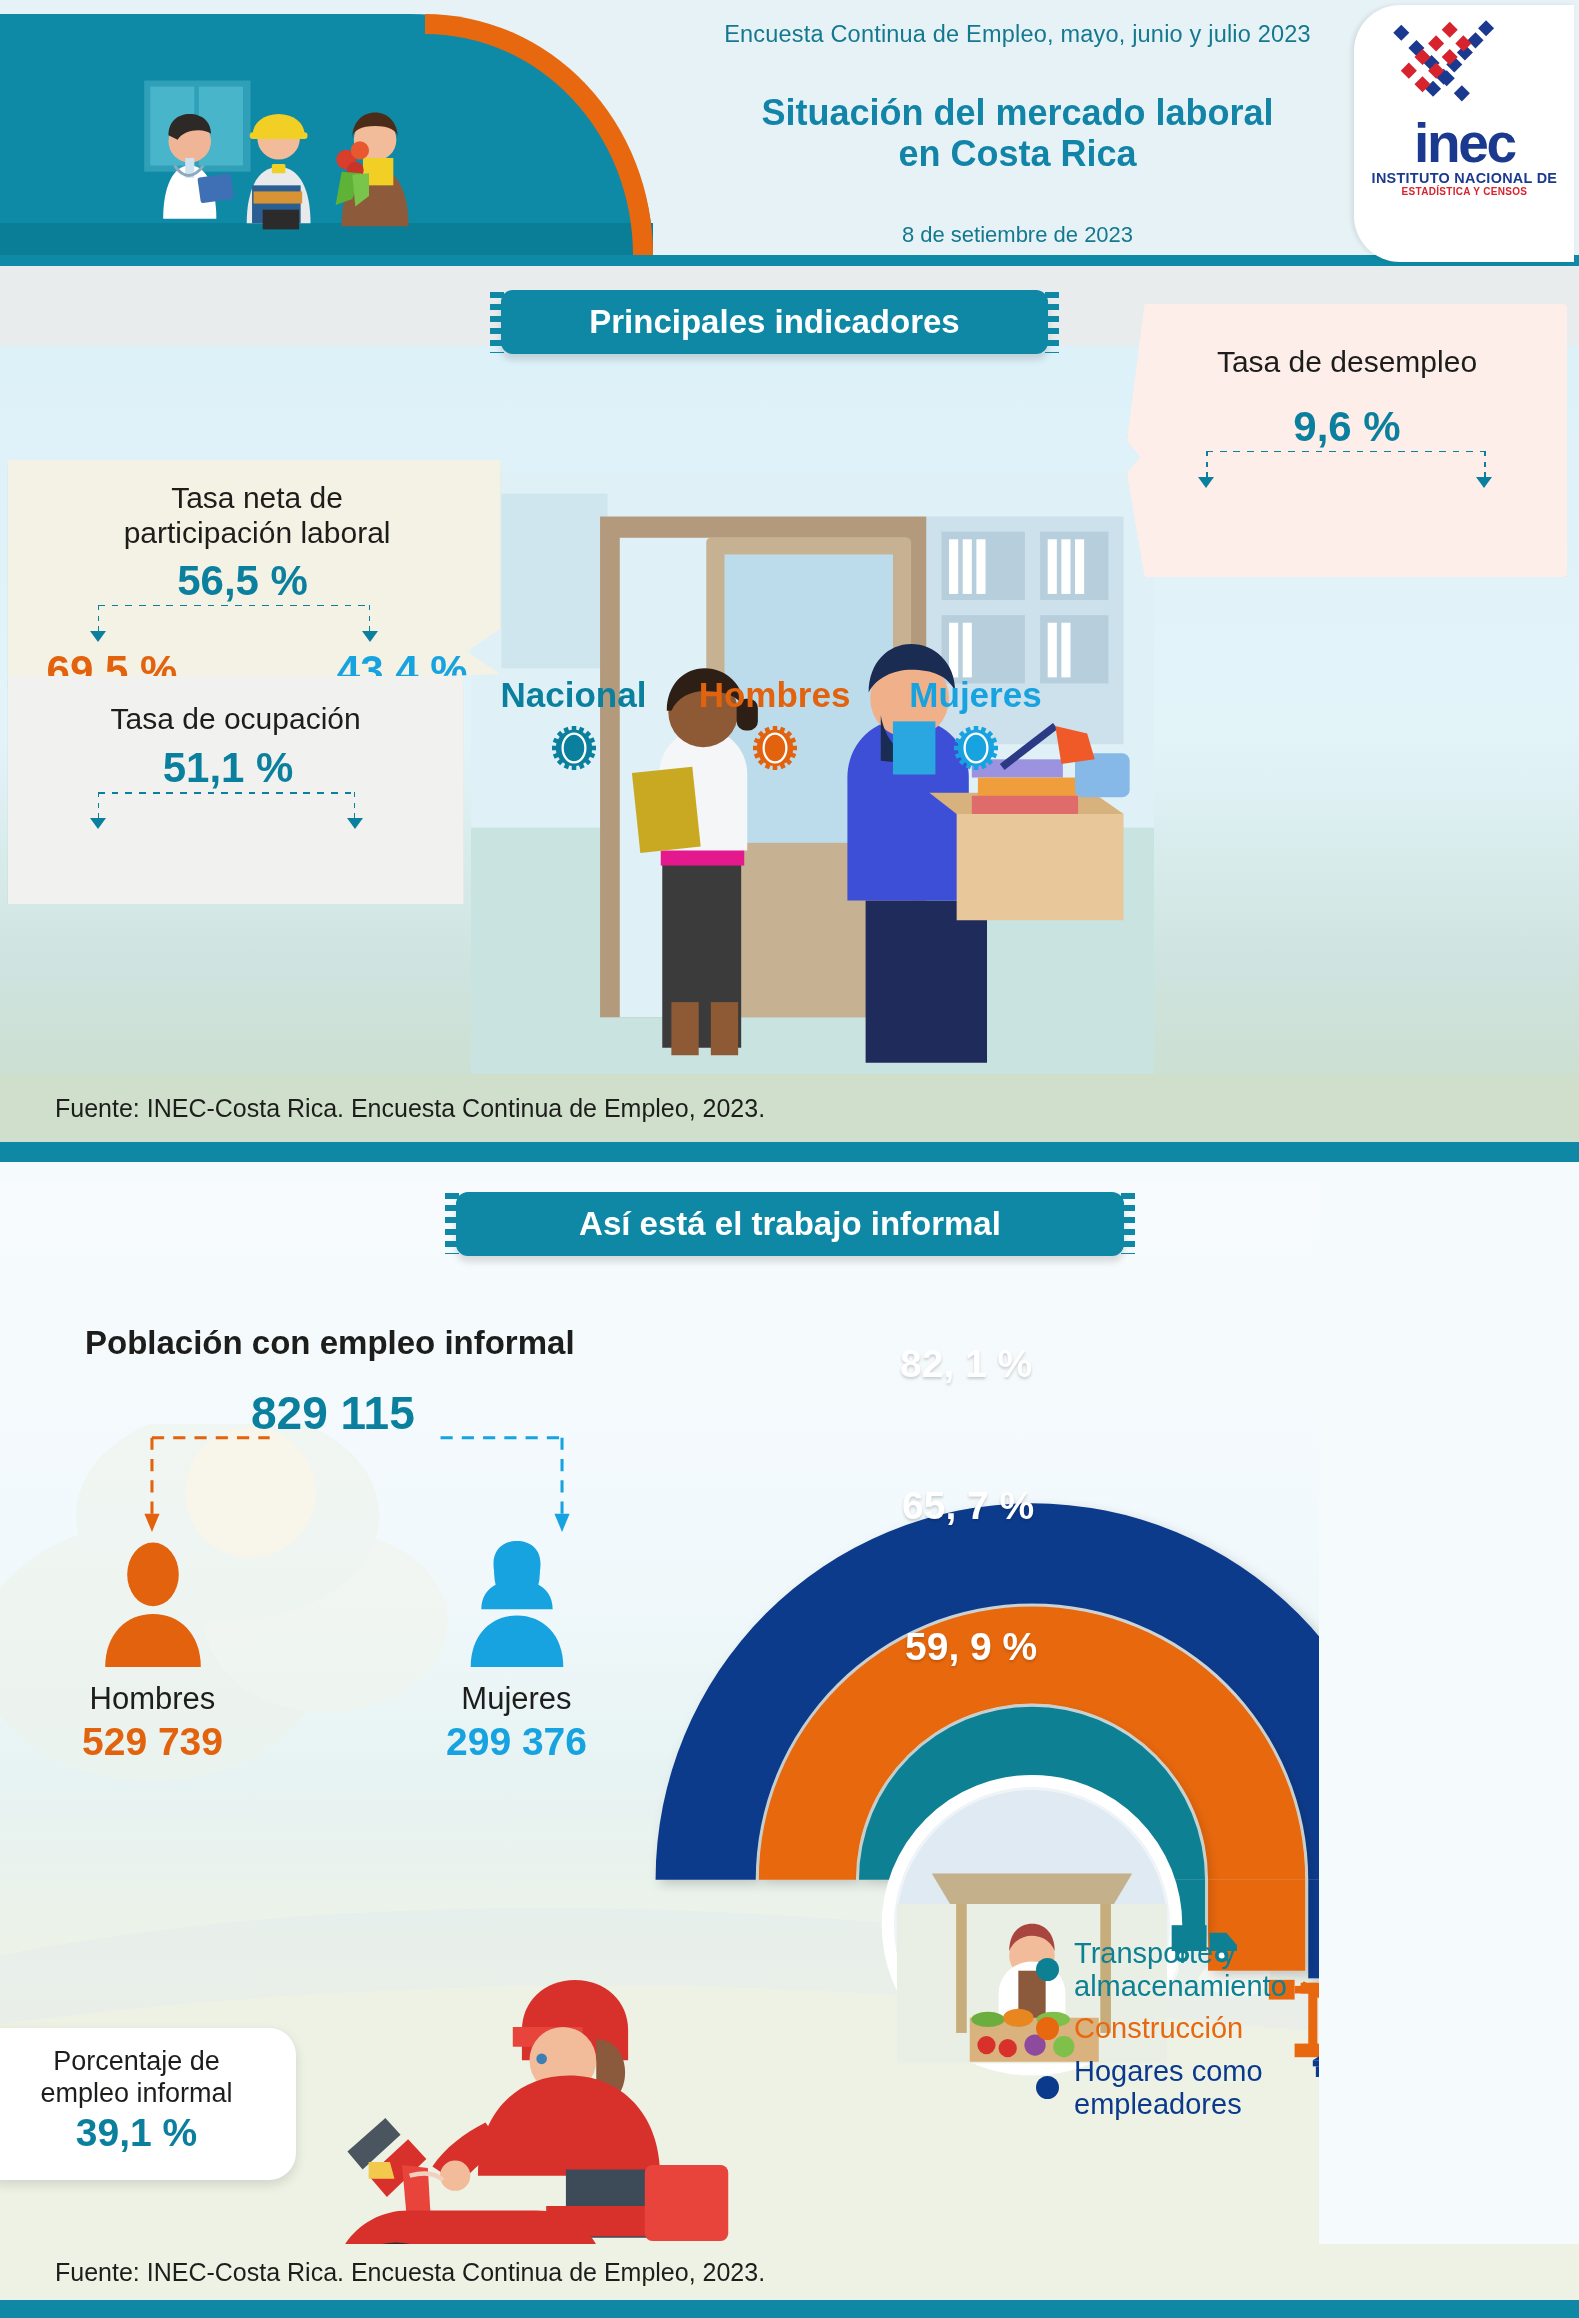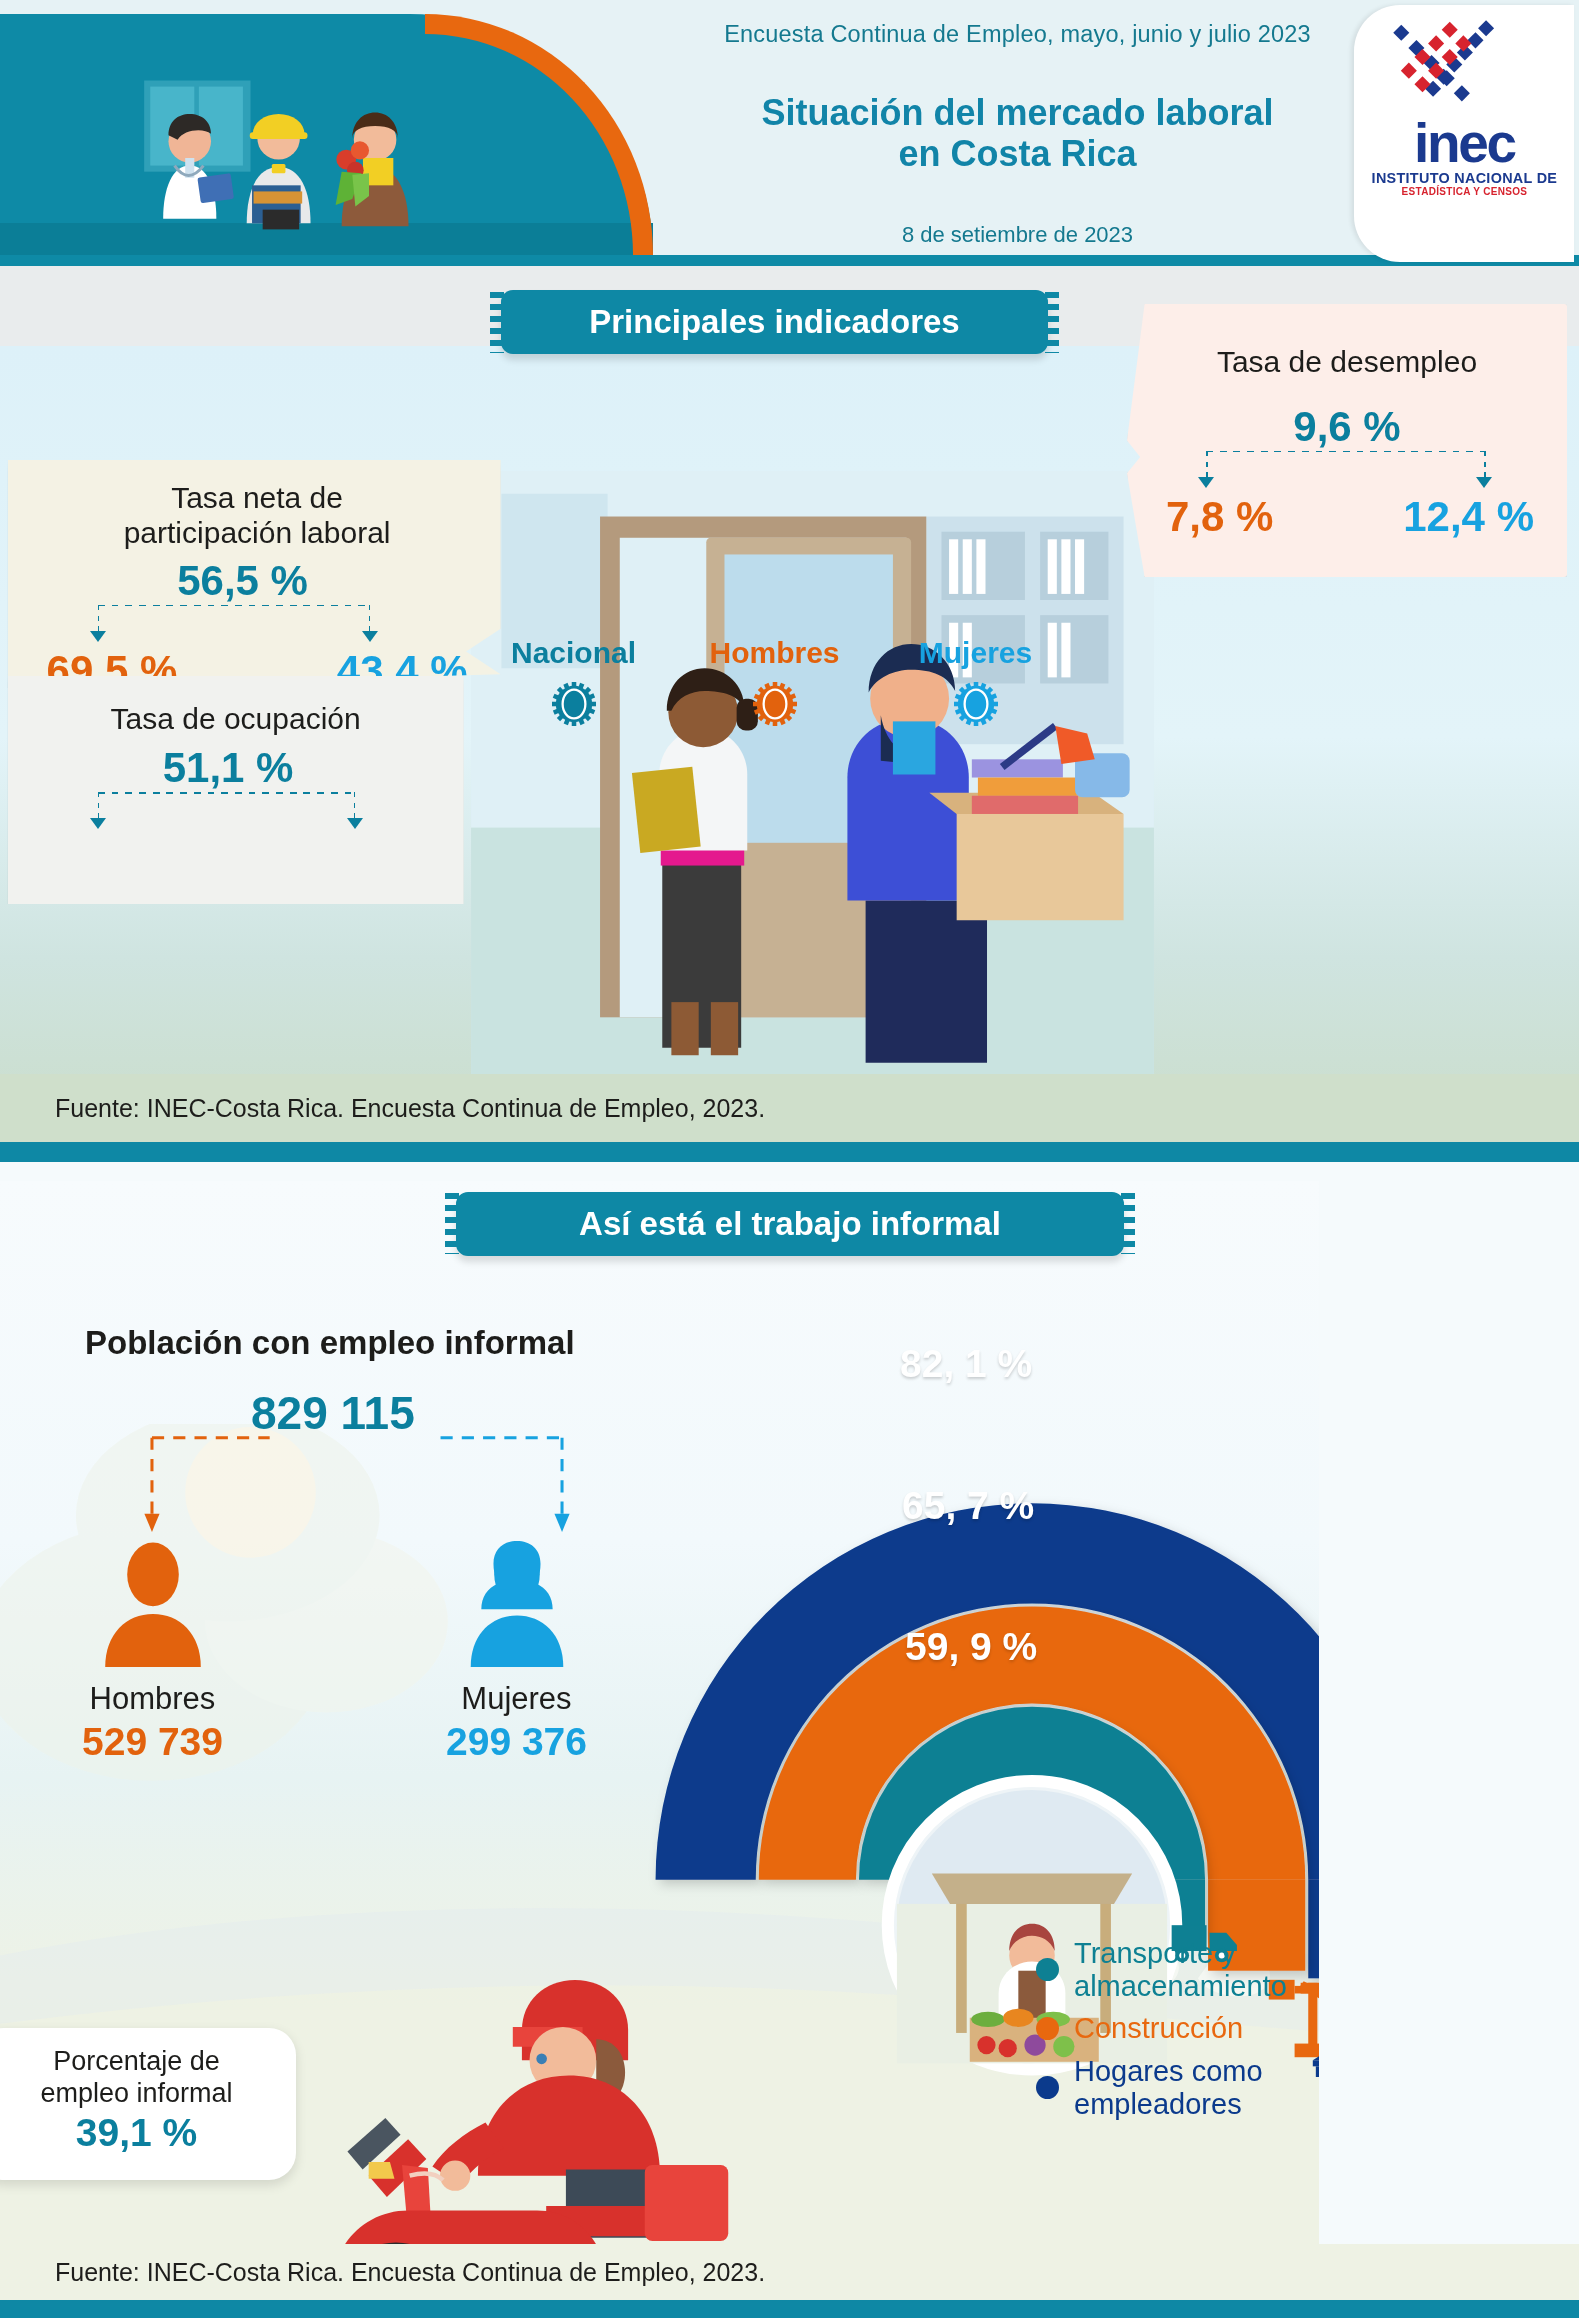--- a/index.html
+++ b/index.html
@@ -44,21 +44,21 @@
       color:#fff;font-size:33px;font-weight:bold;display:flex;align-items:center;justify-content:center;
       box-shadow:0 6px 7.6px rgba(0,0,0,.13);}
   .ribbon::before,.ribbon::after{content:"";position:absolute;top:1.5px;width:13.7px;height:61px;
       background:repeating-linear-gradient(180deg,#0e88a5 0 6px,transparent 6px 12px);}
   .ribbon::before{left:-10.6px;}
   .ribbon::after{right:-10.6px;}
   .ribbon-wrap1{position:absolute;left:501px;top:24px;}
 
   .legend-top{position:absolute;left:486px;top:372px;width:577px;display:flex;justify-content:space-between;}
   .legend-col{text-align:center;width:175px;}
-  .legend-label{font-size:30px;font-weight:bold;line-height:1;}
+  .legend-label{font-size:35px;font-weight:bold;line-height:1;margin-top:39px;}
   .legend-gear{margin-top:13.7px;}
 
   .card{position:absolute;background:#fff;box-shadow:0 4.6px 10.6px rgba(0,0,0,.14);}
   .card-title{font-size:30px;color:#1d1d1b;text-align:center;line-height:1.16;}
   .big-nat{font-size:42px;font-weight:bold;color:#0b7f9e;text-align:center;}
   .split-row{display:flex;justify-content:space-between;align-items:flex-start;}
   .val-m{font-size:42px;font-weight:bold;color:#e2620d;}
   .val-f{font-size:42px;font-weight:bold;color:#17a2e0;}
 
   .bracket{position:relative;height:44px;}
@@ -410,24 +410,20 @@
       <div class="big-nat" style="margin-top:23px;">9,6 %</div>
       <div style="position:relative;height:27px;">
         <div class="bracket">
           <div class="top" style="left:79px;width:279px;"></div>
           <div class="bl" style="left:79px;height:30px;"></div>
           <div class="br" style="left:357px;height:30px;"></div>
           <div class="arrowd" style="left:71px;top:26px;"></div>
           <div class="arrowd" style="left:349px;top:26px;"></div>
         </div>
       </div>
-      <div class="split-row" style="padding:15px 33px 0 39px;">
-        <div class="val-m">7,8 %</div>
-        <div class="val-f">12,4 %</div>
-      </div>
     </div>
 
     <div class="src-bar" style="top:808px;">Fuente: INEC-Costa Rica. Encuesta Continua de Empleo, 2023.</div>
     <div class="divider-teal" style="top:876px;"></div>
   </div>
 
   <div class="sec2">
 
     <svg class="ill soft" style="left:0;top:243px;width:1579px;height:820px;" viewBox="0 0 2080 1080">
       <ellipse cx="200" cy="300" rx="230" ry="170" fill="#eef3ea"></ellipse>

